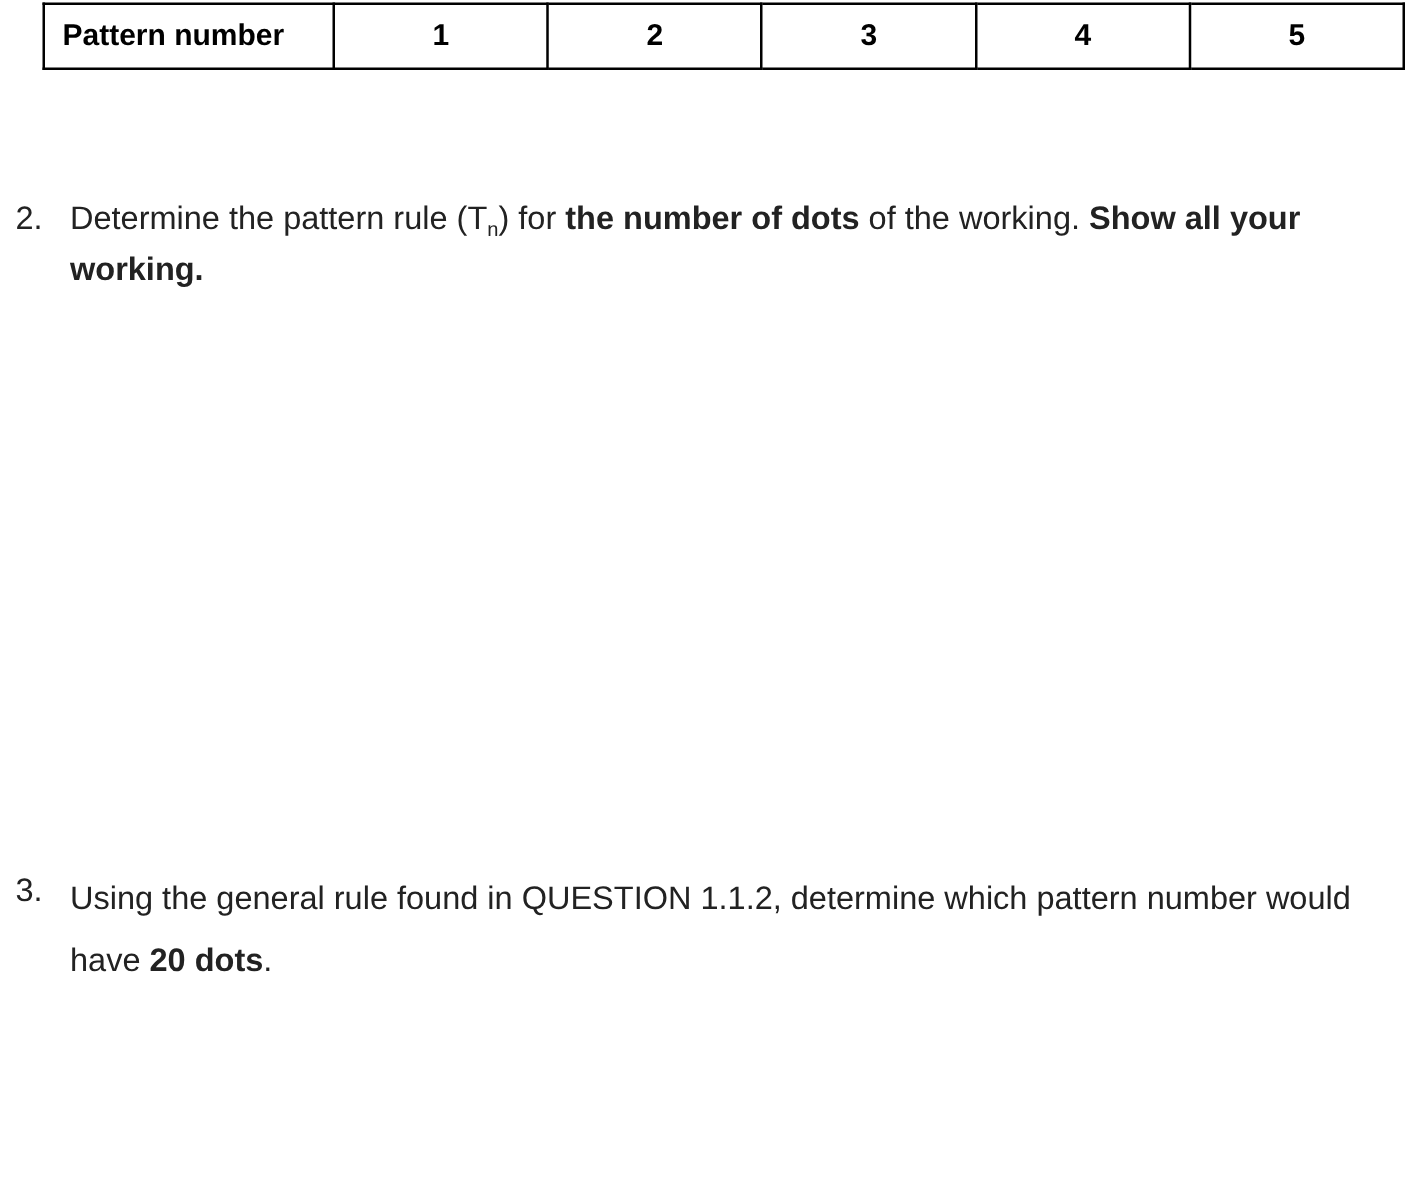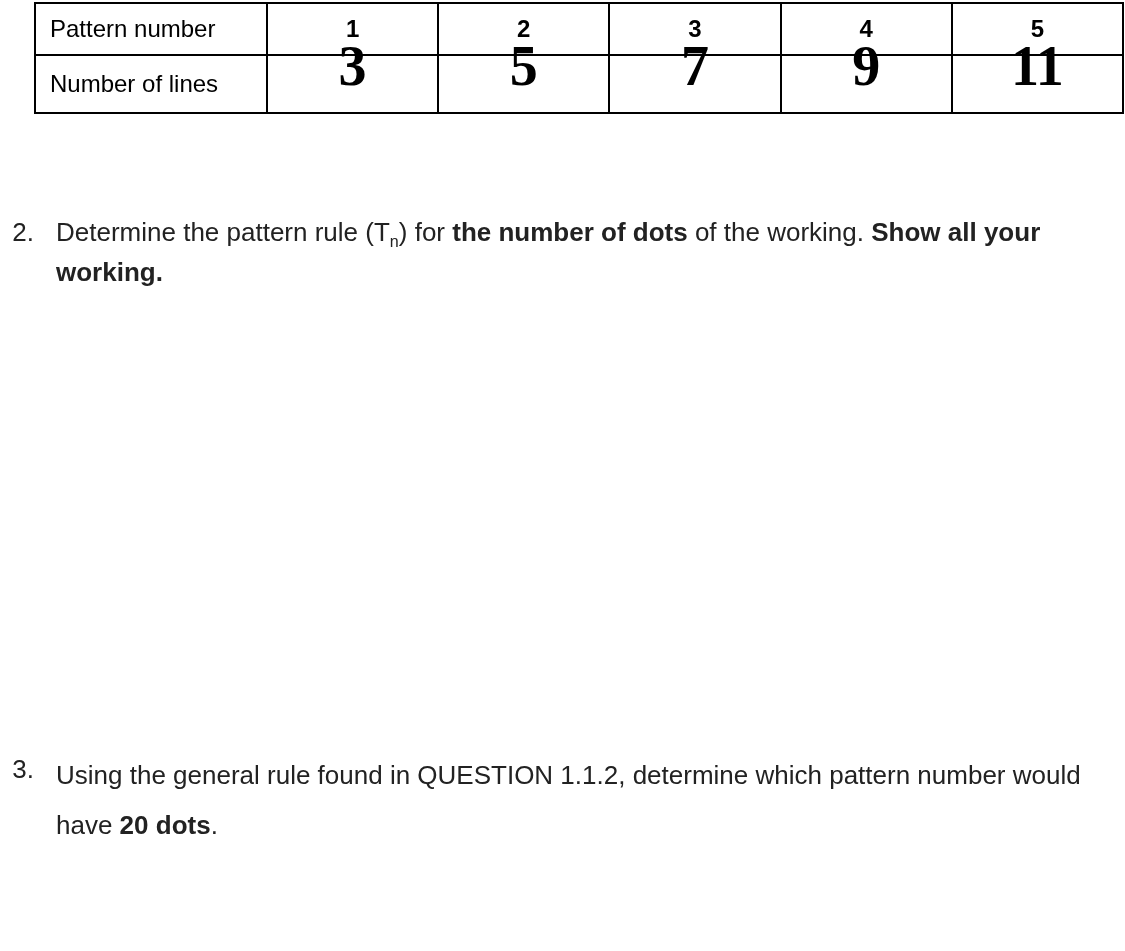--- a/index.html
+++ b/index.html
@@ -1,19 +1,19 @@
 <!DOCTYPE html>
 <html><head>
 <meta charset="utf-8">
 <style>
   html,body{margin:0;padding:0;background:#fff;font-family:Arial,Helvetica,sans-serif;color:#000}
   .page{width:1125px;min-height:951px;box-sizing:border-box;position:relative;padding:0}
   table{border-collapse:collapse;margin-left:34px;margin-top:2px;width:1090px}
   th,td{border:2px solid #000;text-align:center;font-size:24px;padding:0;height:50px;vertical-align:middle}
-  th{font-weight:400;text-align:left;padding-left:14px;width:220px}
+  th{font-weight:700;text-align:left;padding-left:14px;width:220px}
   td{width:174px;position:relative}
   .hw{font-family:"Comic Sans MS","Segoe Script","Segoe Print",cursive;font-weight:900;font-size:56px;line-height:1;position:absolute;left:50%;transform:translateX(-50%);color:#000}
   .hw.top{top:-18px}
   .hw.bot{top:-10px}
   tr.r-lines td{height:56px}
   tr.r-dots td{height:56px}
   tr.r-head td{height:48px;font-weight:700}
   .q{display:flex;gap:22px;font-size:26px;line-height:1.45;color:#222;margin-left:0;padding-right:30px}
   .q .num{width:34px;flex:0 0 34px;text-align:right}
   .q2{margin-top:100px}
@@ -29,38 +29,20 @@
   <table>
     <tbody>
         <tr class="r-head">
       <th>Pattern number</th>
       <td>1</td>
       <td>2</td>
       <td>3</td>
       <td>4</td>
       <td>5</td>
     </tr>
-    <tr class="r-lines">
-      <th>Number of lines</th>
-      <td>
-            <span class="hw top">3</span>
-          </td>
-      <td>
-            <span class="hw top">5</span>
-          </td>
-      <td>
-            <span class="hw top">7</span>
-          </td>
-      <td>
-            <span class="hw top">9</span>
-          </td>
-      <td>
-            <span class="hw top">11</span>
-          </td>
-    </tr>
   </tbody>
     </table>
 
   <div class="q q2">
     <div class="num">2.</div>
     <div class="body">
       <span>Determine the pattern rule (T</span><sub>n</sub><span>) for </span><b>the number of dots</b><span> of the working. </span><b>Show all your working.</b>
     </div>
   </div>
 

